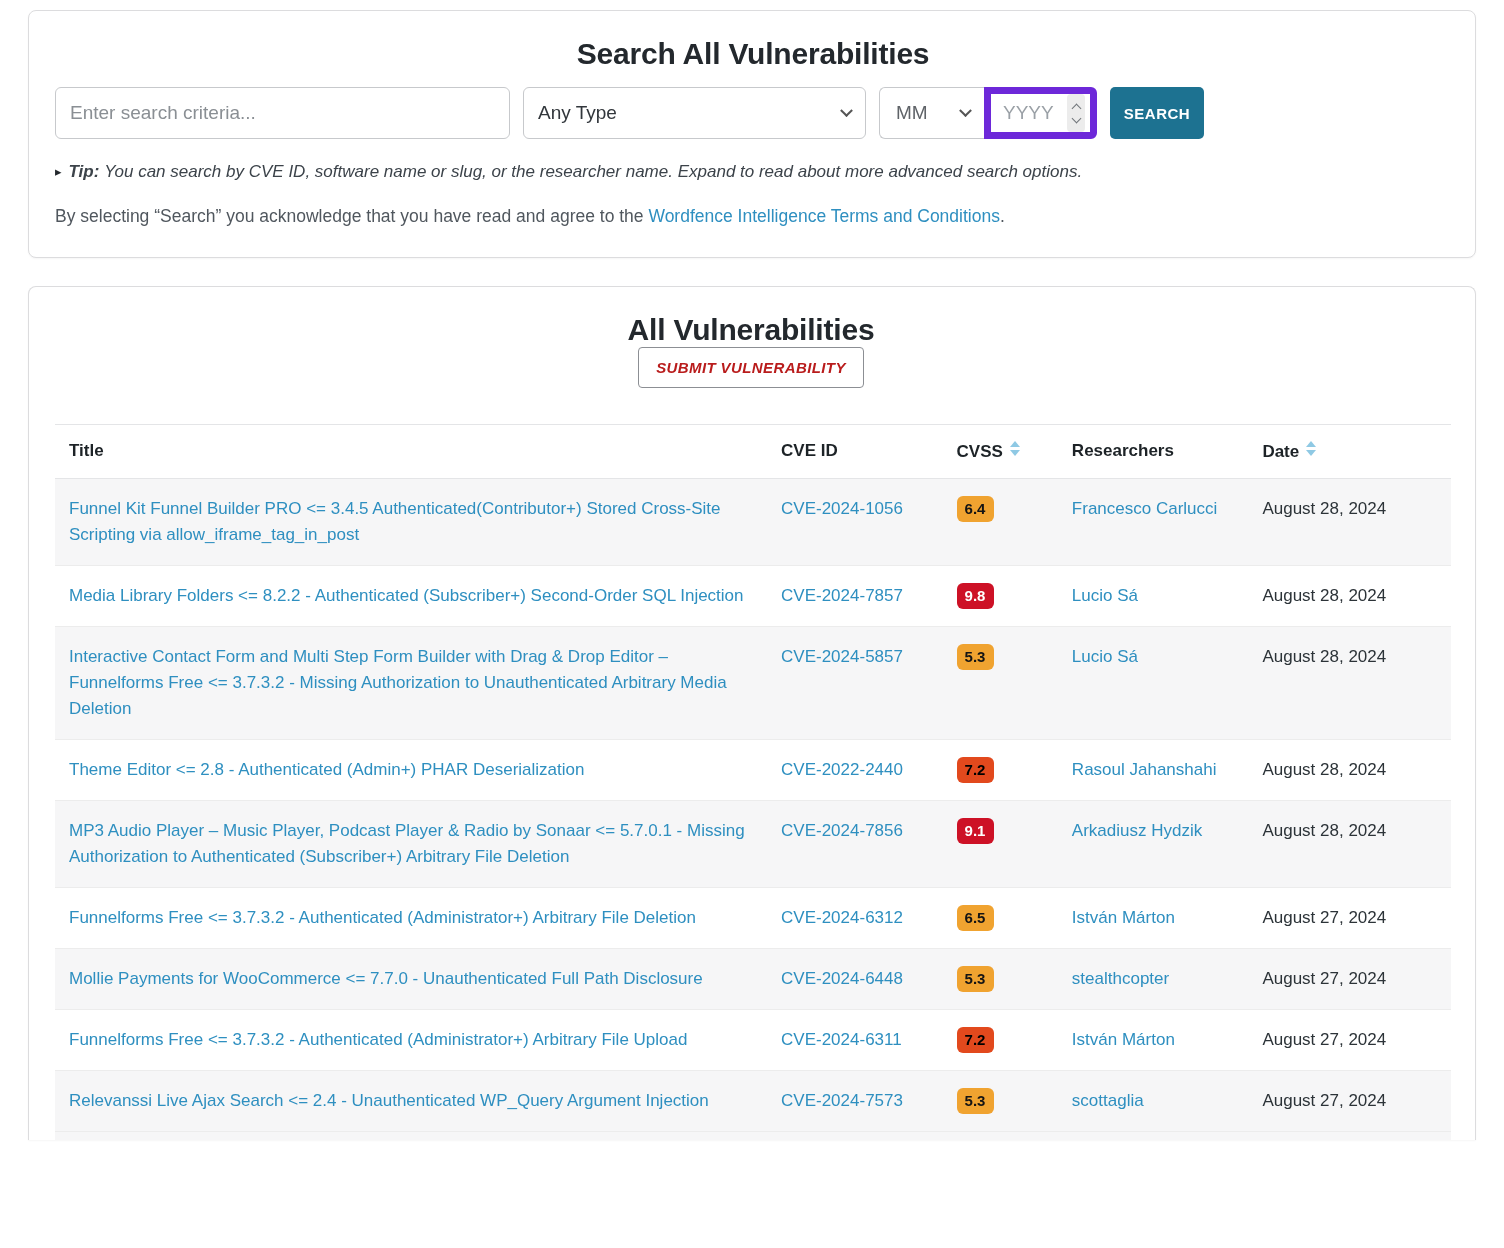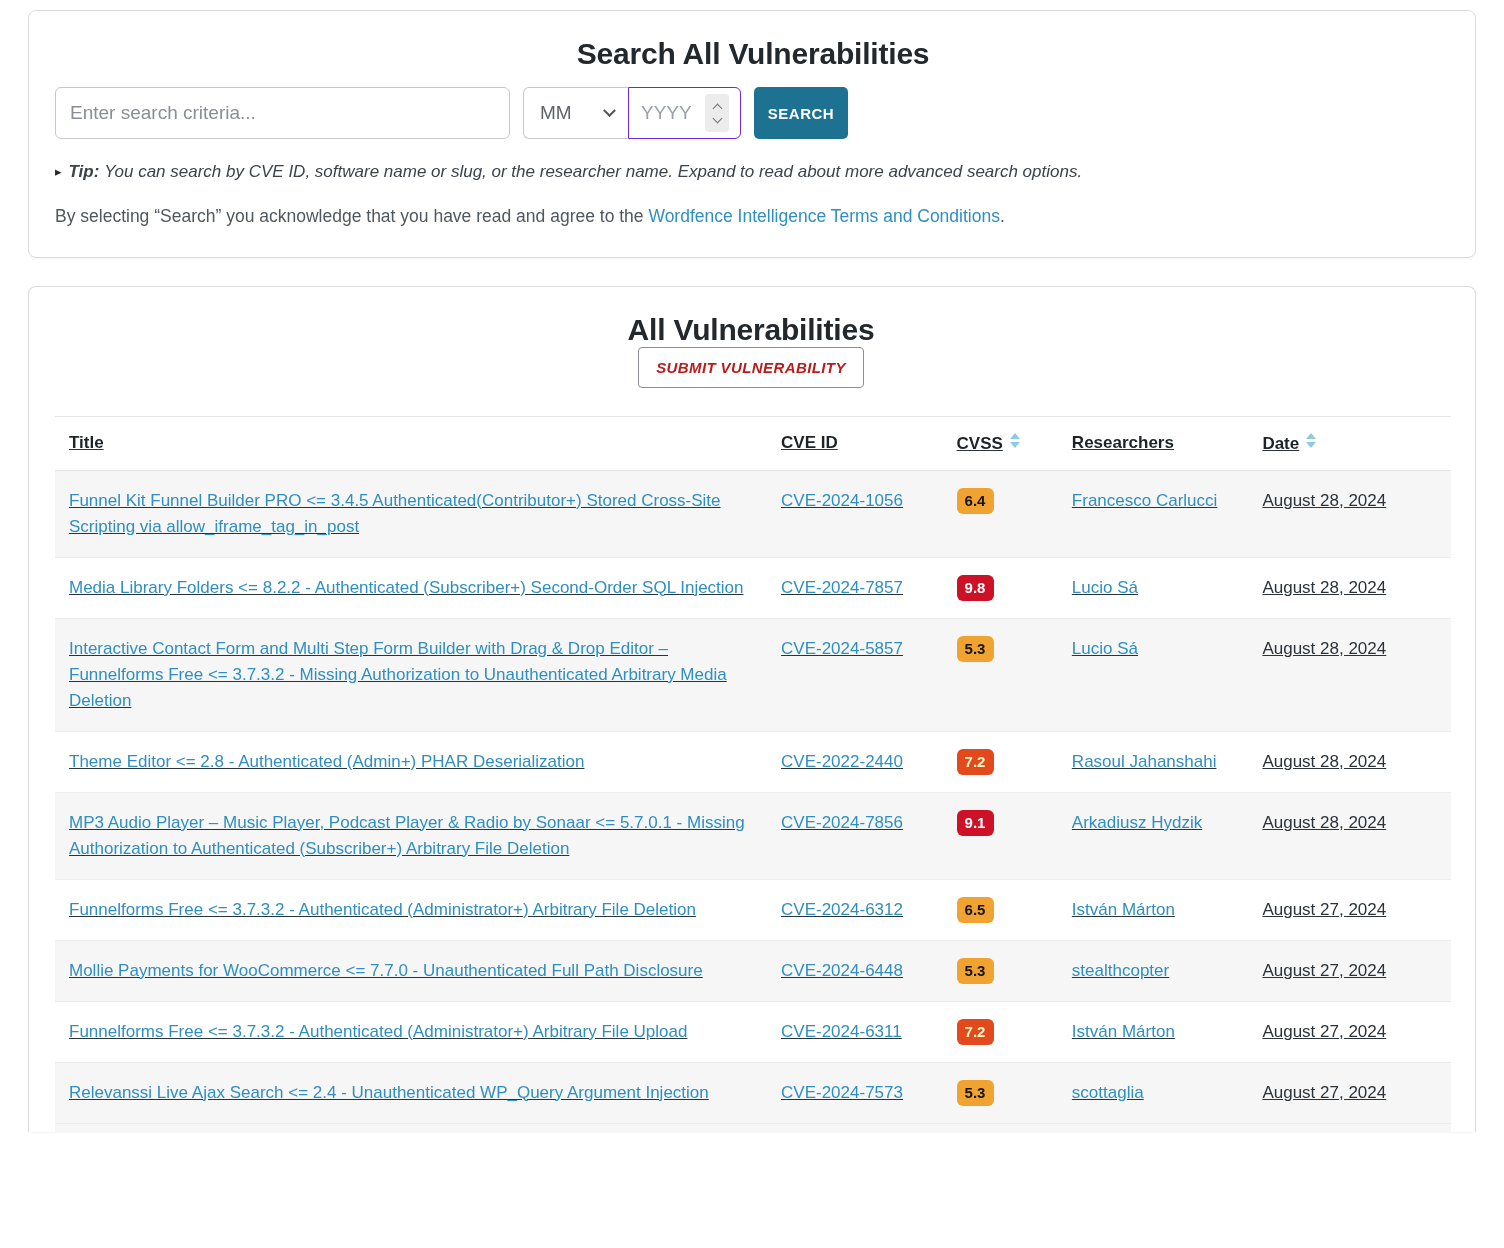--- a/index.html
+++ b/index.html
@@ -68,21 +68,21 @@
   .mm-yyyy { display: flex; }
   .sel-month {
     width: 105px;
     border-radius: 6px 0 0 6px;
     border-right: none;
     color: #5f6368;
     padding-left: 16px;
   }
   .yyyy-wrap {
     width: 113px;
-    border: 1px solid #6d28d9;
+    border: 7px solid #6d28d9;
     border-radius: 0 6px 6px 0;
     display: flex;
     align-items: center;
     padding: 0 5px 0 12px;
     gap: 4px;
   }
   .yyyy-input {
     border: none;
     width: 60px;
     font-family: inherit;
@@ -145,23 +145,22 @@
     font-weight: 700;
     letter-spacing: 0.4px;
     color: #b91c1c;
     padding: 11px 17px;
     cursor: pointer;
     font-style: italic;
   }
   table.vuln-table {
     width: 100%;
     border-collapse: collapse;
-    margin-top: 28px;
+    margin-top: 36px;
     table-layout: fixed;
-    text-decoration: underline;
   }
   .col-title { width: 710px; }
   .col-cve { width: 175px; }
   .col-cvss { width: 115px; }
   .col-researchers { width: 190px; }
   .col-date { width: 202px; }
   th {
     text-align: left;
     font-size: 17px;
     font-weight: 700;
@@ -197,36 +196,40 @@
     display: inline-block;
     min-width: 37px;
     text-align: center;
     padding: 4px 7px;
     border-radius: 6px;
     font-size: 15px;
     font-weight: 700;
     line-height: 18px;
   }
   .sev-medium { background: var(--severity-medium-bg, #f0a330); color: #141414; }
-  .sev-high { background: var(--severity-high-bg, #e2491d); color: #fef9c3; }
+  .sev-high { background: var(--severity-high-bg, #e2491d); color: #000000; }
   .sev-critical { background: var(--severity-critical-bg, #cd1126); color: #fff; }
   .date-cell { color: #2c3338; }
   .partial-row { height: 8px; background: var(--row-stripe, #f6f6f7); }
 </style>
 </head>
 <body>
 
 <div class="page">
 
   <section class="card">
     <h1>Search All Vulnerabilities</h1>
 
     <div class="search-row">
       <input class="text-input search-criteria" type="text" placeholder="Enter search criteria..." style="">
 
+      <div class="fake-select sel-type">
+        <span>Any Type</span>
+        <span class="chev"></span>
+      </div>
 
 
       <div class="mm-yyyy">
         <div class="fake-select sel-month">
           <span>MM</span>
           <span class="chev"></span>
         </div>
         <div class="yyyy-wrap">
           <input class="yyyy-input" type="text" placeholder="YYYY" style="">
           <span class="spinner">

